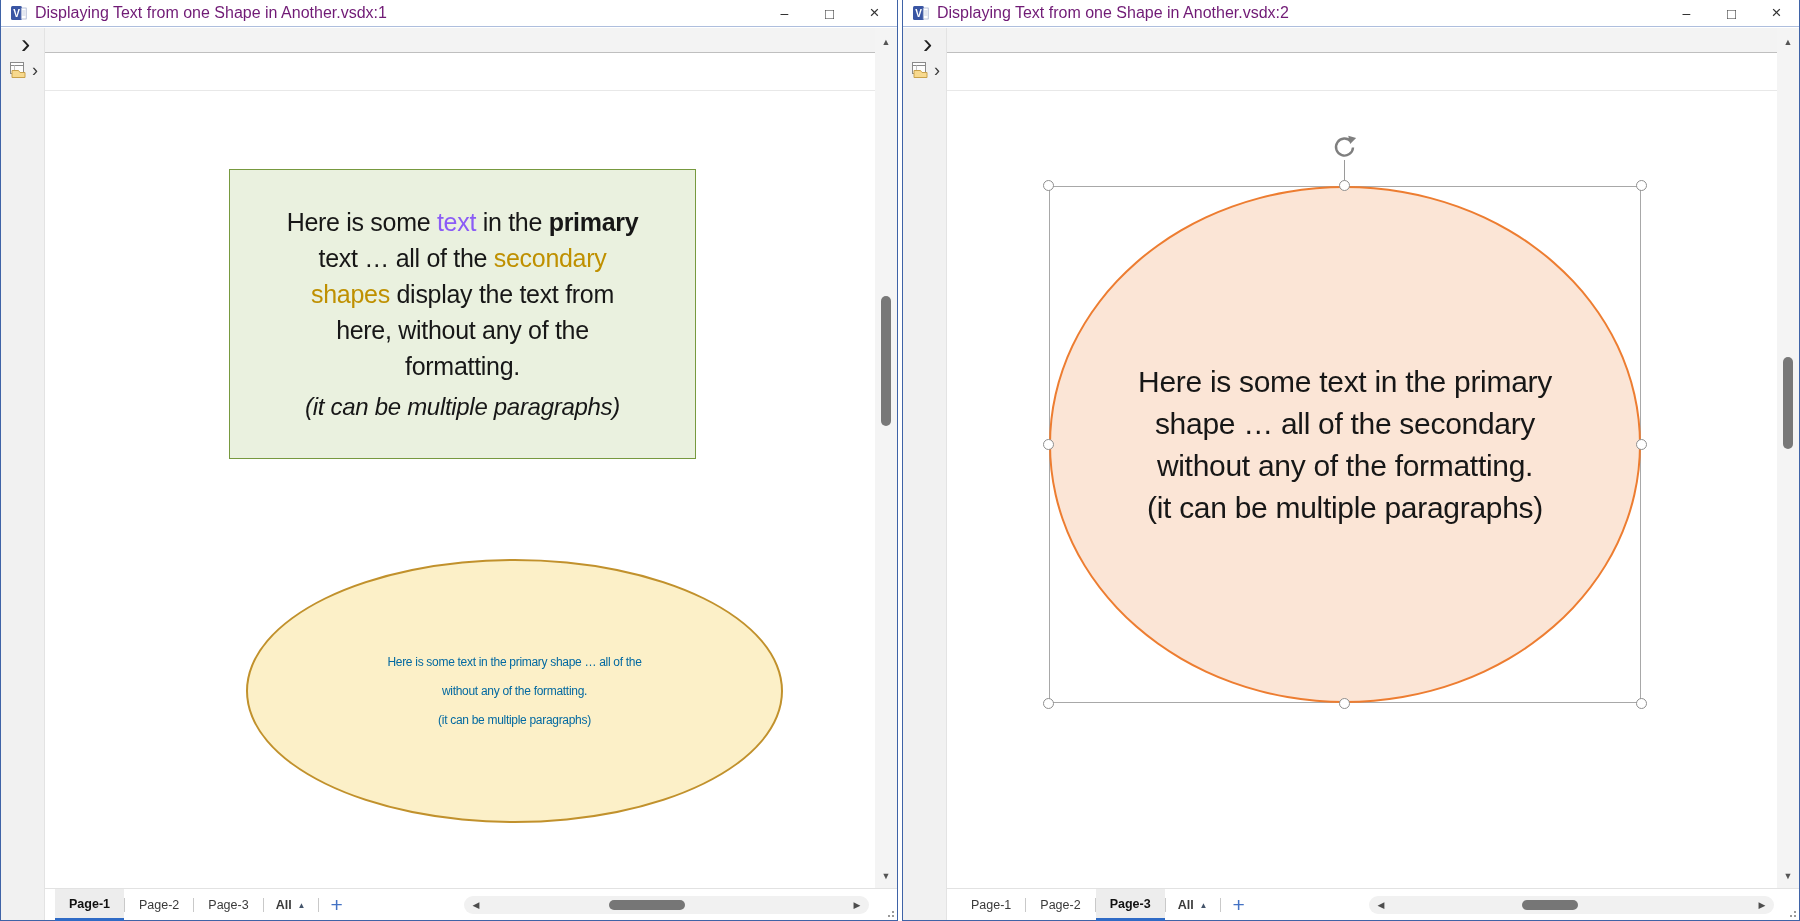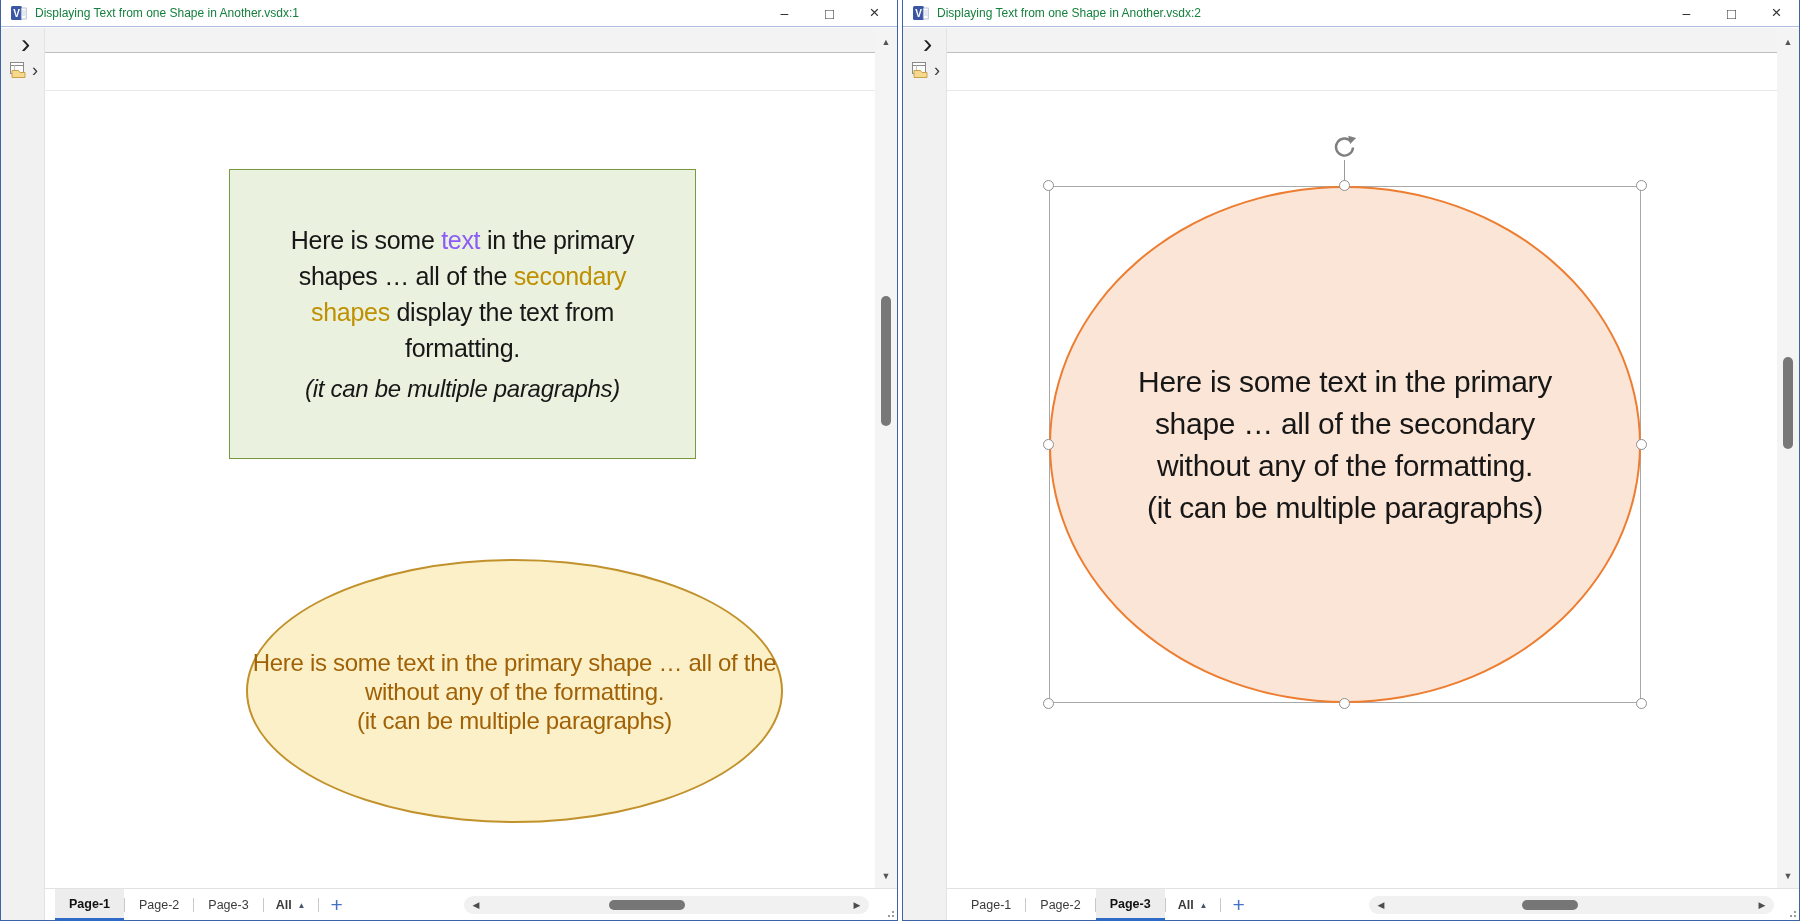--- a/index.html
+++ b/index.html
@@ -8,21 +8,21 @@
 
   .window { position:absolute; top:0; height:921px; width:898px; background:#fff;
             border-left:1px solid #3f63a7; border-right:1px solid #3f63a7; border-bottom:1px solid #3f63a7; }
   #win0 { left:0; }
   #win1 { left:902px; }
 
   
   .titlebar { position:relative; height:27px; background:#fff; border-bottom:1px solid #aebedd;
               display:flex; align-items:center; }
   .tb-icon { width:16px; height:16px; margin:0 8px 0 10px; flex:0 0 auto; }
-  .tb-title { font-size:12px; color:#15803d; white-space:nowrap; }
+  .tb-title { font-size:16px; color:#701a75; white-space:nowrap; }
   .tb-btns { margin-left:auto; display:flex; }
   .tb-btn { width:45px; height:26px; display:flex; align-items:center; justify-content:center;
             font-size:14px; color:#333; cursor:default; }
   .tb-btn.max { font-size:15px; }
   .tb-btn.close { font-size:17px; }
 
   
   .content { position:absolute; top:28px; bottom:0; left:0; right:0; }
   .leftstrip { position:absolute; left:0; top:0; bottom:0; width:44px; background:#f1f1f1;
                border-right:1px solid #e3e3e3; }
@@ -61,29 +61,29 @@
   .grip { position:absolute; right:3px; bottom:3px; width:8px; height:8px; }
   .grip i { position:absolute; width:2px; height:2px; background:#9a9a9a; }
 
   
   .shape-rect { position:absolute; left:184px; top:141px; width:467px; height:290px;
                 background:#eaf1df; border:1.5px solid #77993f;
                 display:flex; flex-direction:column; align-items:center; justify-content:center; }
   .shape-rect .line { white-space:pre; font-size:25px; line-height:36px; color:#171717;
                       letter-spacing:-0.3px; }
   .run-red { color:#8b5cf6; }
-  .run-bold { font-weight:normal; }
+  .run-bold { font-weight:bold; }
   .run-gold { color:#bf9000; }
   .shape-rect .lastline { white-space:pre; font-style:italic; font-size:24px; line-height:36px;
                           margin-top:5px; color:#171717; letter-spacing:-0.3px; }
 
   .shape-ellipse { position:absolute; left:201px; top:531px; width:537px; height:264px;
                    background:#fcf0c8; border:2px solid #c1912c; border-radius:50%;
                    display:flex; flex-direction:column; align-items:center; justify-content:center; }
-  .shape-ellipse .line { white-space:pre; font-size:24px; line-height:29px; color:#a16207;
+  .shape-ellipse .line { white-space:pre; font-size:12px; line-height:29px; color:#0369a1;
                          letter-spacing:-0.3px; }
 
   
   .sel-wrap { position:absolute; left:102px; top:158px; width:592px; height:517px; }
   .sel-outline { position:absolute; left:0; top:0; right:0; bottom:0; border:1px solid #a8a8a8; }
   .orange-ellipse { position:absolute; left:0; top:0; width:592px; height:517px;
                     background:#fbe5d6; border:2.5px solid #ed7d31; border-radius:50%;
                     display:flex; flex-direction:column; align-items:center; justify-content:center; }
   .orange-ellipse .line { white-space:pre; font-size:30px; line-height:42px; color:#171717;
                           letter-spacing:-0.3px; }
@@ -128,22 +128,23 @@
         <span class="sc">›</span>
       </div>
     </div>
 
     <div class="canvas">
       <div class="topband"></div>
       <div class="subband"></div>
 
       <div class="shape-rect">
         <div class="line"><span>Here is some </span><span class="run-red">text</span><span> in the </span><span class="run-bold">primary</span></div>
-        <div class="line"><span>shapes … all of the </span><span class="run-gold">secondary</span></div>
+        <div class="line"><span>text … all of the </span><span class="run-gold">secondary</span></div>
         <div class="line"><span class="run-gold">shapes</span><span> display the text from</span></div>
+        <div class="line"><span>here, without any of the</span></div>
         <div class="line"><span>formatting.</span></div>
         <div class="lastline">(it can be multiple paragraphs)</div>
       </div>
 
       <div class="shape-ellipse">
         <div class="line">Here is some text in the primary shape … all of the</div>
         <div class="line">without any of the formatting.</div>
         <div class="line">(it can be multiple paragraphs)</div>
       </div>
     </div>

